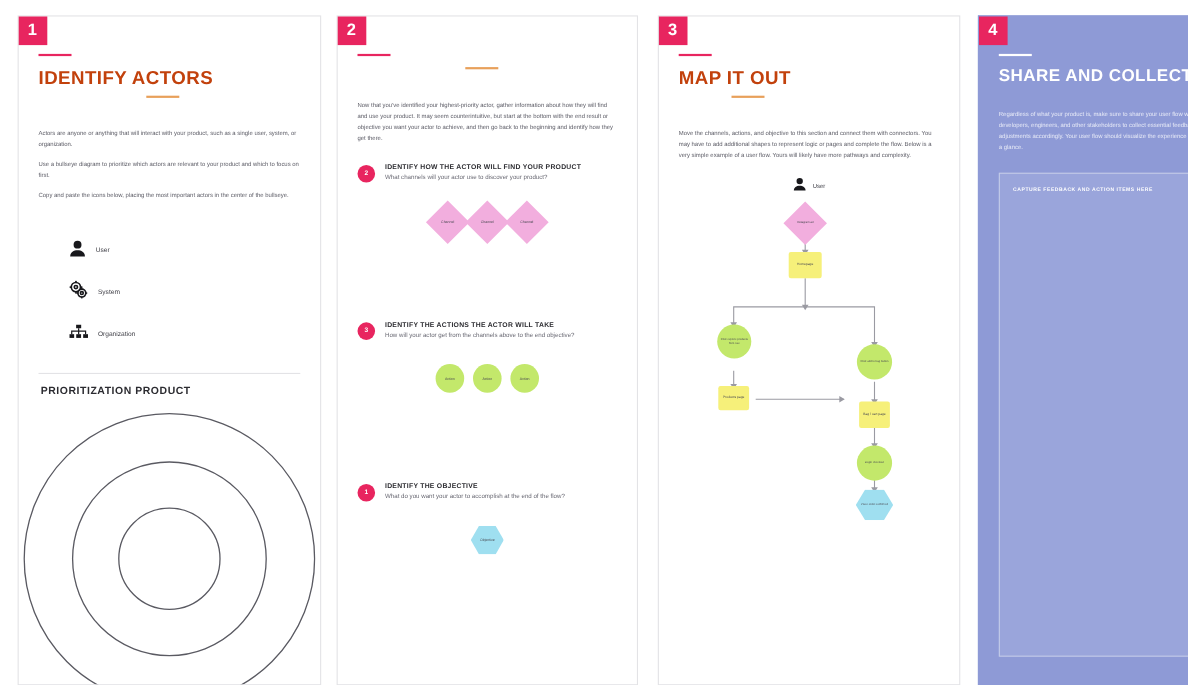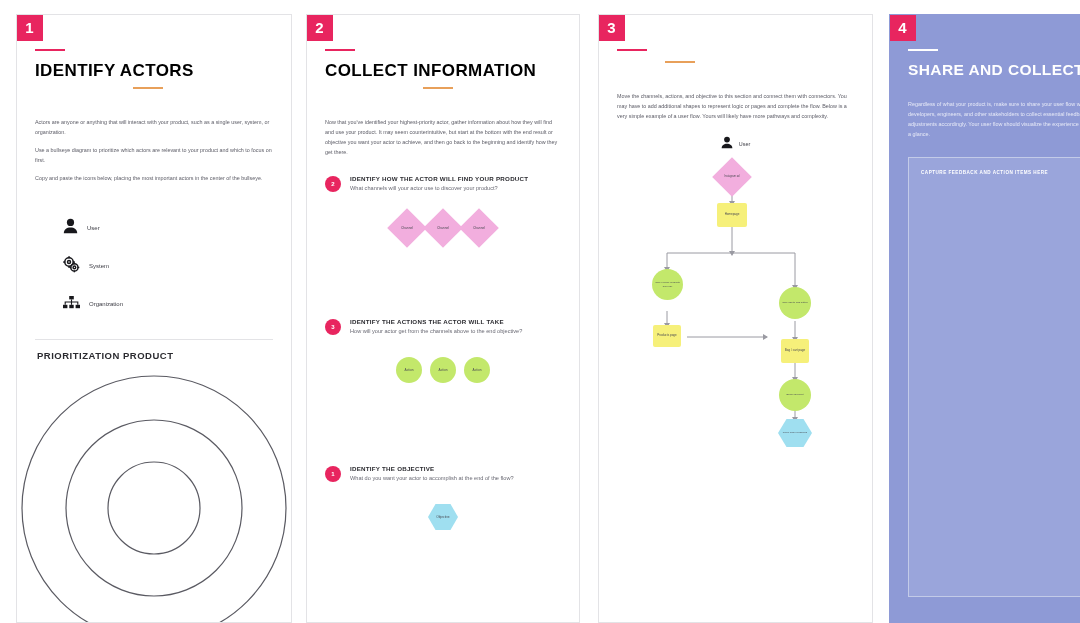--- a/index.html
+++ b/index.html
@@ -52,21 +52,21 @@
   .rule-top {
     width: 30px;
     height: 2px;
     background: #e8255f;
     margin: 14px 0 10px 0;
   }
   .panel-title {
     font-size: 17px;
     font-weight: bold;
     letter-spacing: 0.4px;
-    color: #000000;
+    color: #c2410c;
     margin: 0 0 6px 0;
   }
   .panel.p4 .panel-title { color: #ffffff; font-size: 15.5px; white-space: nowrap; }
   .rule-mid {
     width: 30px;
     height: 2px;
     background: #e8a05a;
     margin: 0 0 0 98px;
   }
   .panel.p3 .rule-mid { margin-left: 48px; }
@@ -301,21 +301,20 @@
           </svg>
         </div>
       </div>
     </div>
   </div>
 
   <div class="panel p2">
     <div class="panel-num">2</div>
     <div class="panel-inner">
       <div class="rule-top"></div>
-      <h1 class="panel-title">COLLECT INFORMATION</h1>
       <div class="rule-mid"></div>
 
       <div class="body-copy">
         <p>Now that you've identified your highest-priority actor, gather information about how they will find and use your product. It may seem counterintuitive, but start at the bottom with the end result or objective you want your actor to achieve, and then go back to the beginning and identify how they get there.</p>
       </div>
 
       <div class="step">
         <div class="step-badge">2</div>
         <div>
           <div class="step-title">IDENTIFY HOW THE ACTOR WILL FIND YOUR PRODUCT</div>
@@ -357,20 +356,21 @@
       <div class="shape-row">
         <div class="shape hexagon">Objective</div>
       </div>
     </div>
   </div>
 
   <div class="panel p3">
     <div class="panel-num">3</div>
     <div class="panel-inner">
       <div class="rule-top"></div>
+      <h1 class="panel-title">MAP IT OUT</h1>
       <div class="rule-mid"></div>
 
       <div class="body-copy">
         <p>Move the channels, actions, and objective to this section and connect them with connectors. You may have to add additional shapes to represent logic or pages and complete the flow. Below is a very simple example of a user flow. Yours will likely have more pathways and complexity.</p>
       </div>
 
       <div class="flow-wrap">
 
         <div class="flow-user">
           <span class="ic">

